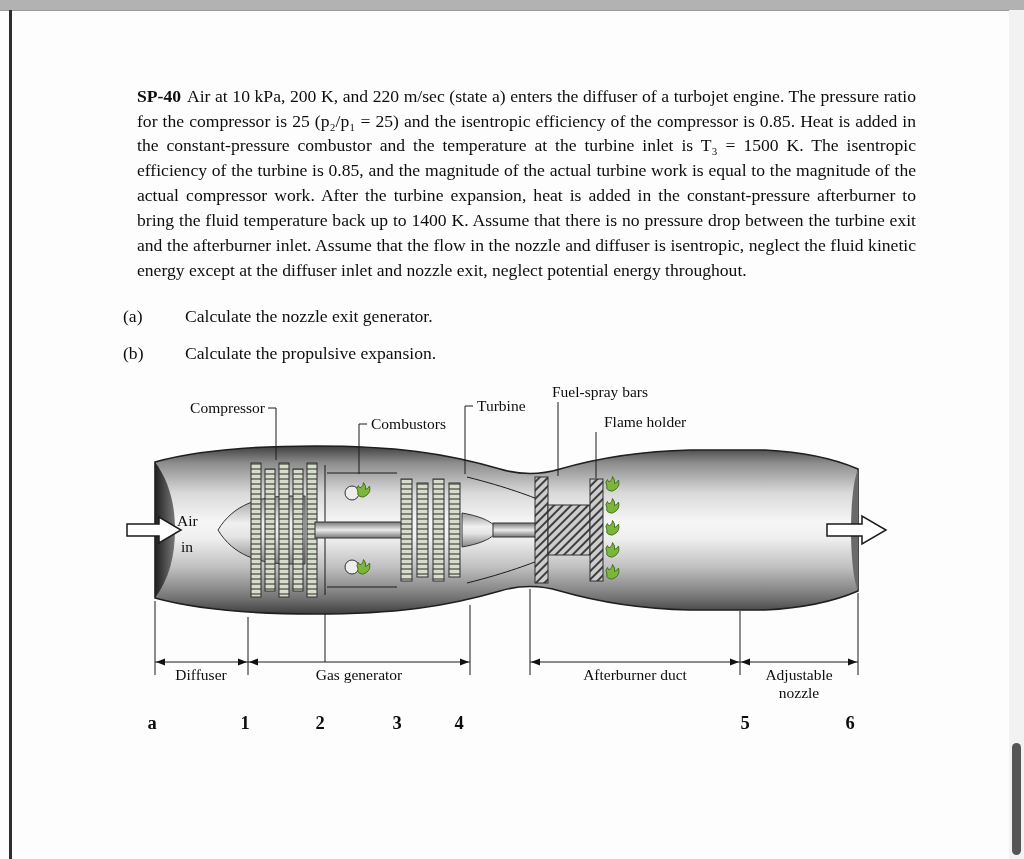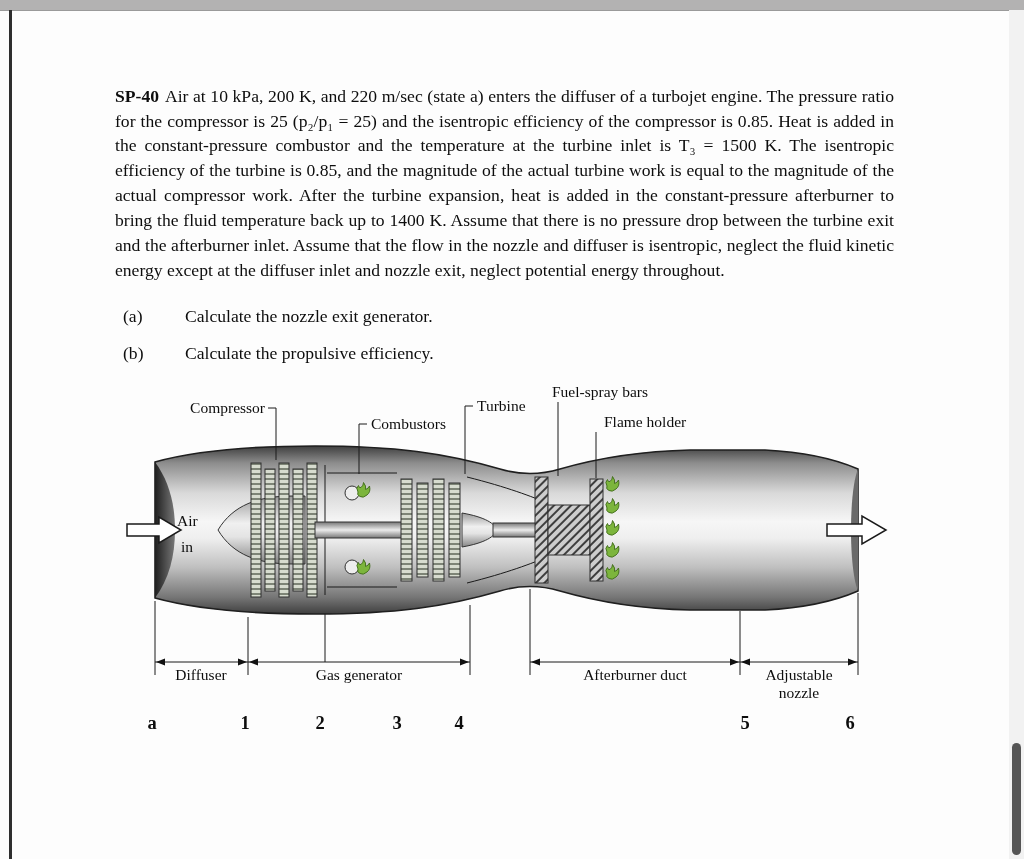--- a/index.html
+++ b/index.html
@@ -5,21 +5,21 @@
   html,body{margin:0;padding:0;}
   body{
     width:1024px;height:859px;position:relative;overflow:hidden;
     background:#fdfdfd;font-family:"Liberation Serif",serif;color:#0d0d0d;
   }
   .top-bar{position:absolute;top:0;left:0;width:1024px;height:10px;background:#b3b2b2;border-bottom:1px solid #9a9a9a;}
   .left-edge{position:absolute;top:10px;left:9px;width:3px;height:849px;background:#2e2e2e;}
   .scroll-track{position:absolute;top:10px;right:0;width:15px;height:849px;background:#f2f2f2;}
   .scroll-thumb{position:absolute;right:3px;bottom:4px;width:9px;height:112px;background:#555;border-radius:5px;}
   .problem-text{
-    position:absolute;left:115px;top:66px;width:779px;
+    position:absolute;left:137px;top:66px;width:779px;
     font-size:17.6px;line-height:24.9px;text-align:justify;
   }
   .problem-text b{padding-right:6px;}
   .part-row{position:absolute;left:123px;width:700px;font-size:17.6px;display:flex;}
   .part-label{width:62px;flex:0 0 62px;}
   #part-a{top:306px;} #part-b{top:343px;}
   .diagram-wrap{position:absolute;left:115px;top:383px;width:790px;height:365px;}
   .dlabel{font-family:"Liberation Serif",serif;font-size:15.5px;fill:#0d0d0d;}
   .station{font-family:"Liberation Serif",serif;font-size:18.5px;font-weight:bold;fill:#0d0d0d;}
   .leader{stroke:#1a1a1a;stroke-width:1;fill:none;}
@@ -34,21 +34,21 @@
 <div class="scroll-thumb"></div>
 
 <p class="problem-text"><b>SP-40</b><span>Air at 10 kPa, 200 K, and 220 m/sec (state a) enters the diffuser of a turbojet engine. The pressure ratio for the compressor is 25 (p₂/p₁ = 25) and the isentropic efficiency of the compressor is 0.85.  Heat is added in the constant-pressure combustor and the temperature at the turbine inlet is T₃ = 1500 K.  The isentropic efficiency of the turbine is 0.85, and the magnitude of the actual turbine work is equal to the magnitude of the actual compressor work. After the turbine expansion, heat is added in the constant-pressure afterburner to bring the fluid temperature back up to 1400 K.  Assume that there is no pressure drop between the turbine exit and the afterburner inlet. Assume that the flow in the nozzle and diffuser is isentropic, neglect the fluid kinetic energy except at the diffuser inlet and nozzle exit, neglect potential energy throughout.</span></p>
 
 <div class="part-row" id="part-a">
   <span class="part-label">(a)</span>
   <span>Calculate the nozzle exit generator.</span>
 </div>
 <div class="part-row" id="part-b">
   <span class="part-label">(b)</span>
-  <span>Calculate the propulsive efficiency.</span>
+  <span>Calculate the propulsive expansion.</span>
 </div>
 
 <div class="diagram-wrap">
 <svg width="790" height="365" viewBox="0 0 790 365" xmlns="http://www.w3.org/2000/svg">
   <defs>
     <linearGradient id="bodyGrad" x1="0" y1="0" x2="0" y2="1">
       <stop offset="0" stop-color="#3f3f3f"></stop>
           <stop offset="0.10" stop-color="#8c8c8c"></stop>
       <stop offset="0.28" stop-color="#d9d9d9"></stop>
           <stop offset="0.45" stop-color="#f6f6f6"></stop>

